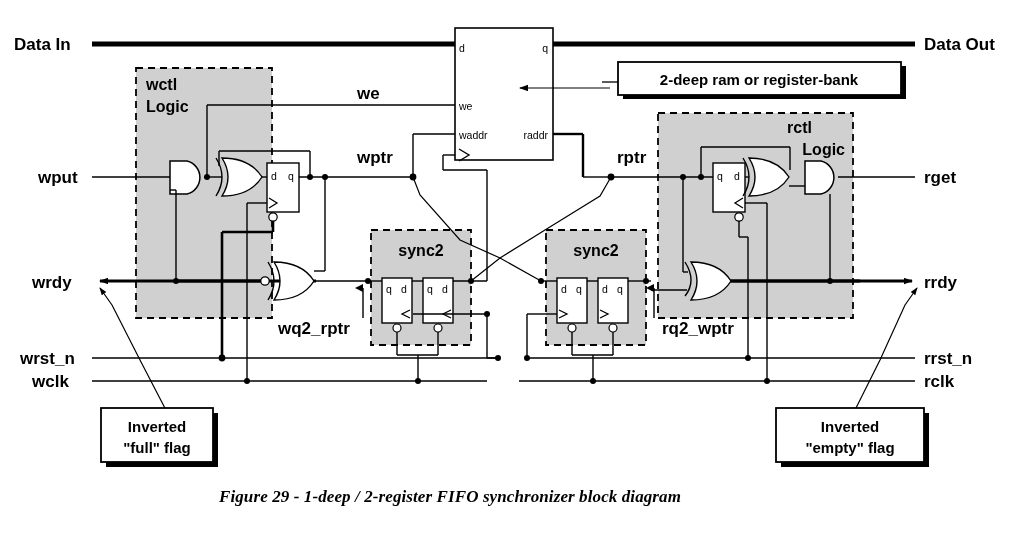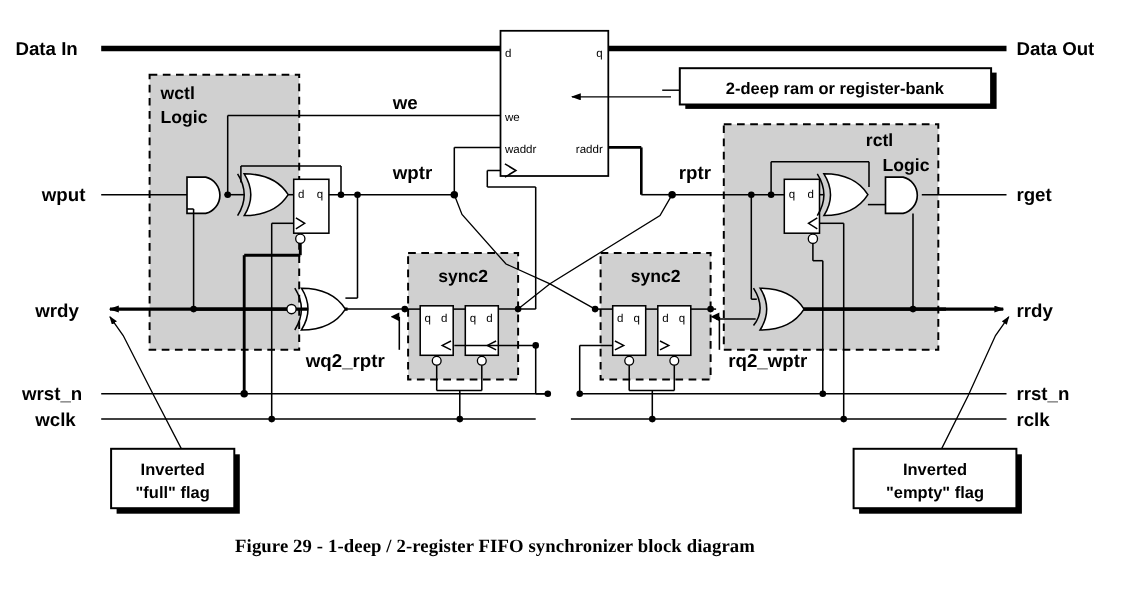--- a/index.html
+++ b/index.html
@@ -40,20 +40,21 @@
     position: absolute;
     left: 0;
     top: 487px;
     width: 900px;
     text-align: center;
     font-family: "Liberation Serif", serif;
     font-weight: bold;
     font-size: 17px;
     color: #000000;
     letter-spacing: 0.1px;
+    font-style: italic;
   }
 </style>
 </head>
 <body>
 
 <div id="root">
 
   <svg id="canvas" viewBox="0 0 1024 538">
     <defs>
       <marker id="arrHead" markerWidth="9" markerHeight="9" refX="8" refY="3.2" orient="auto" markerUnits="userSpaceOnUse">

